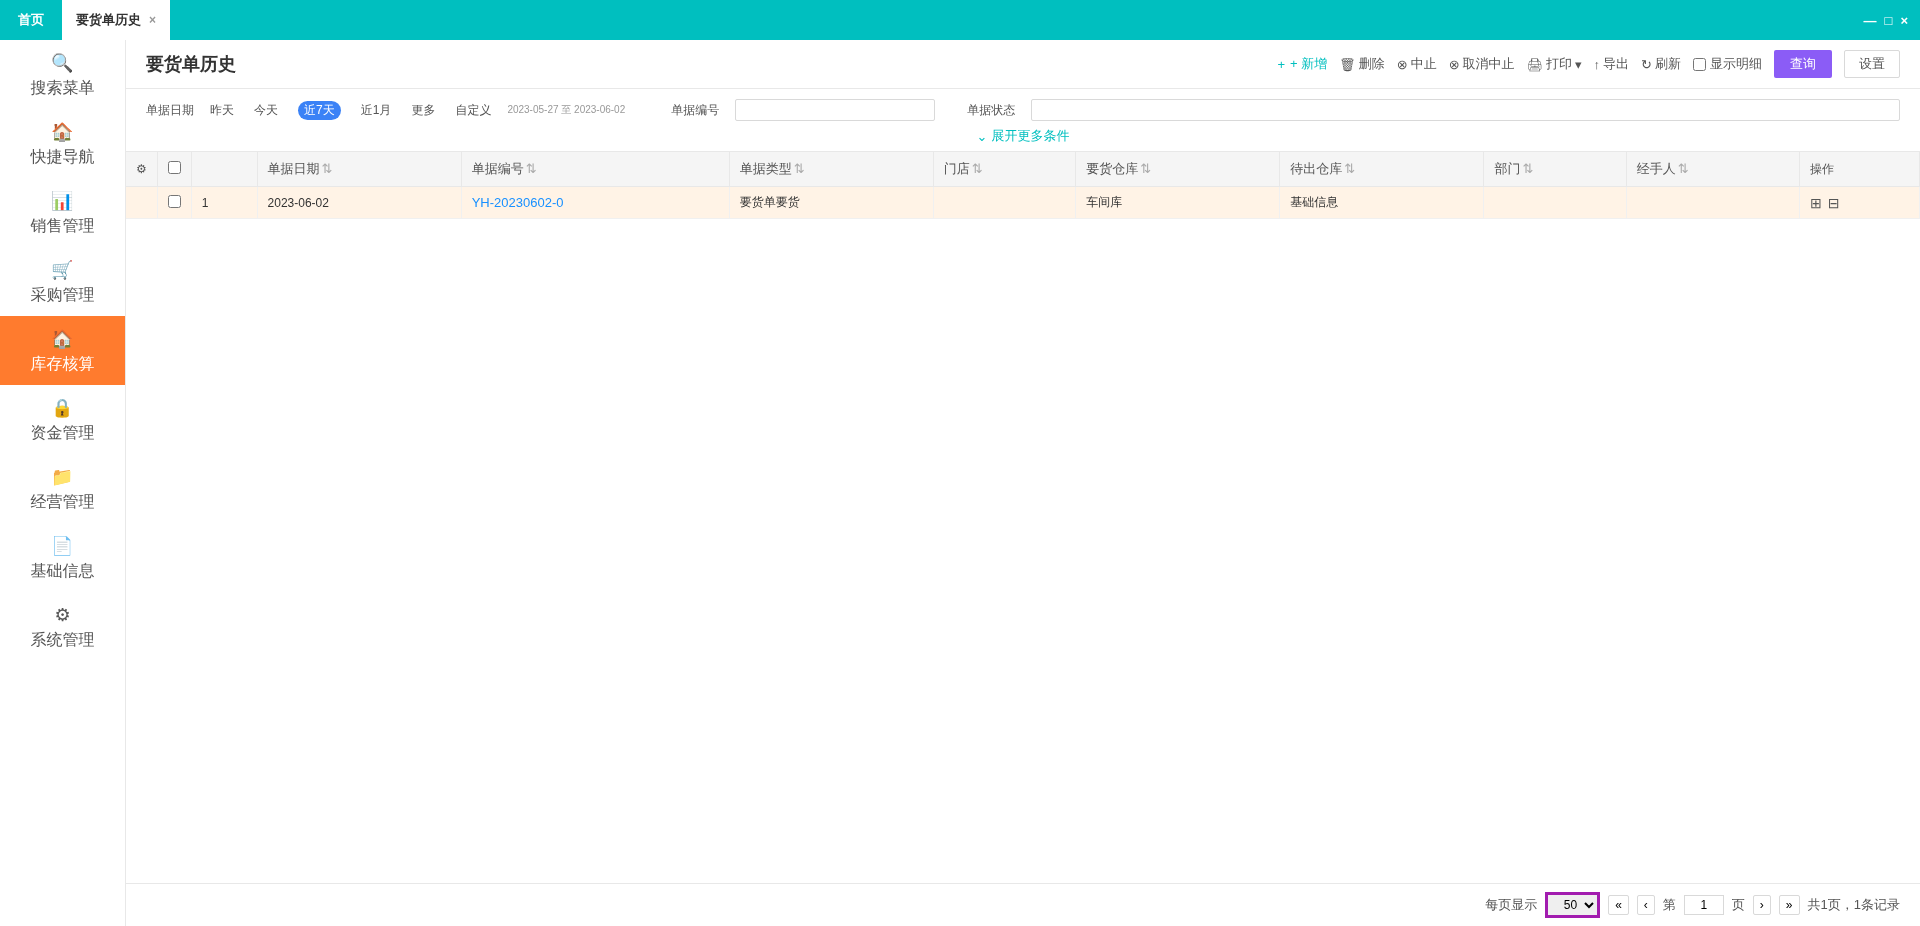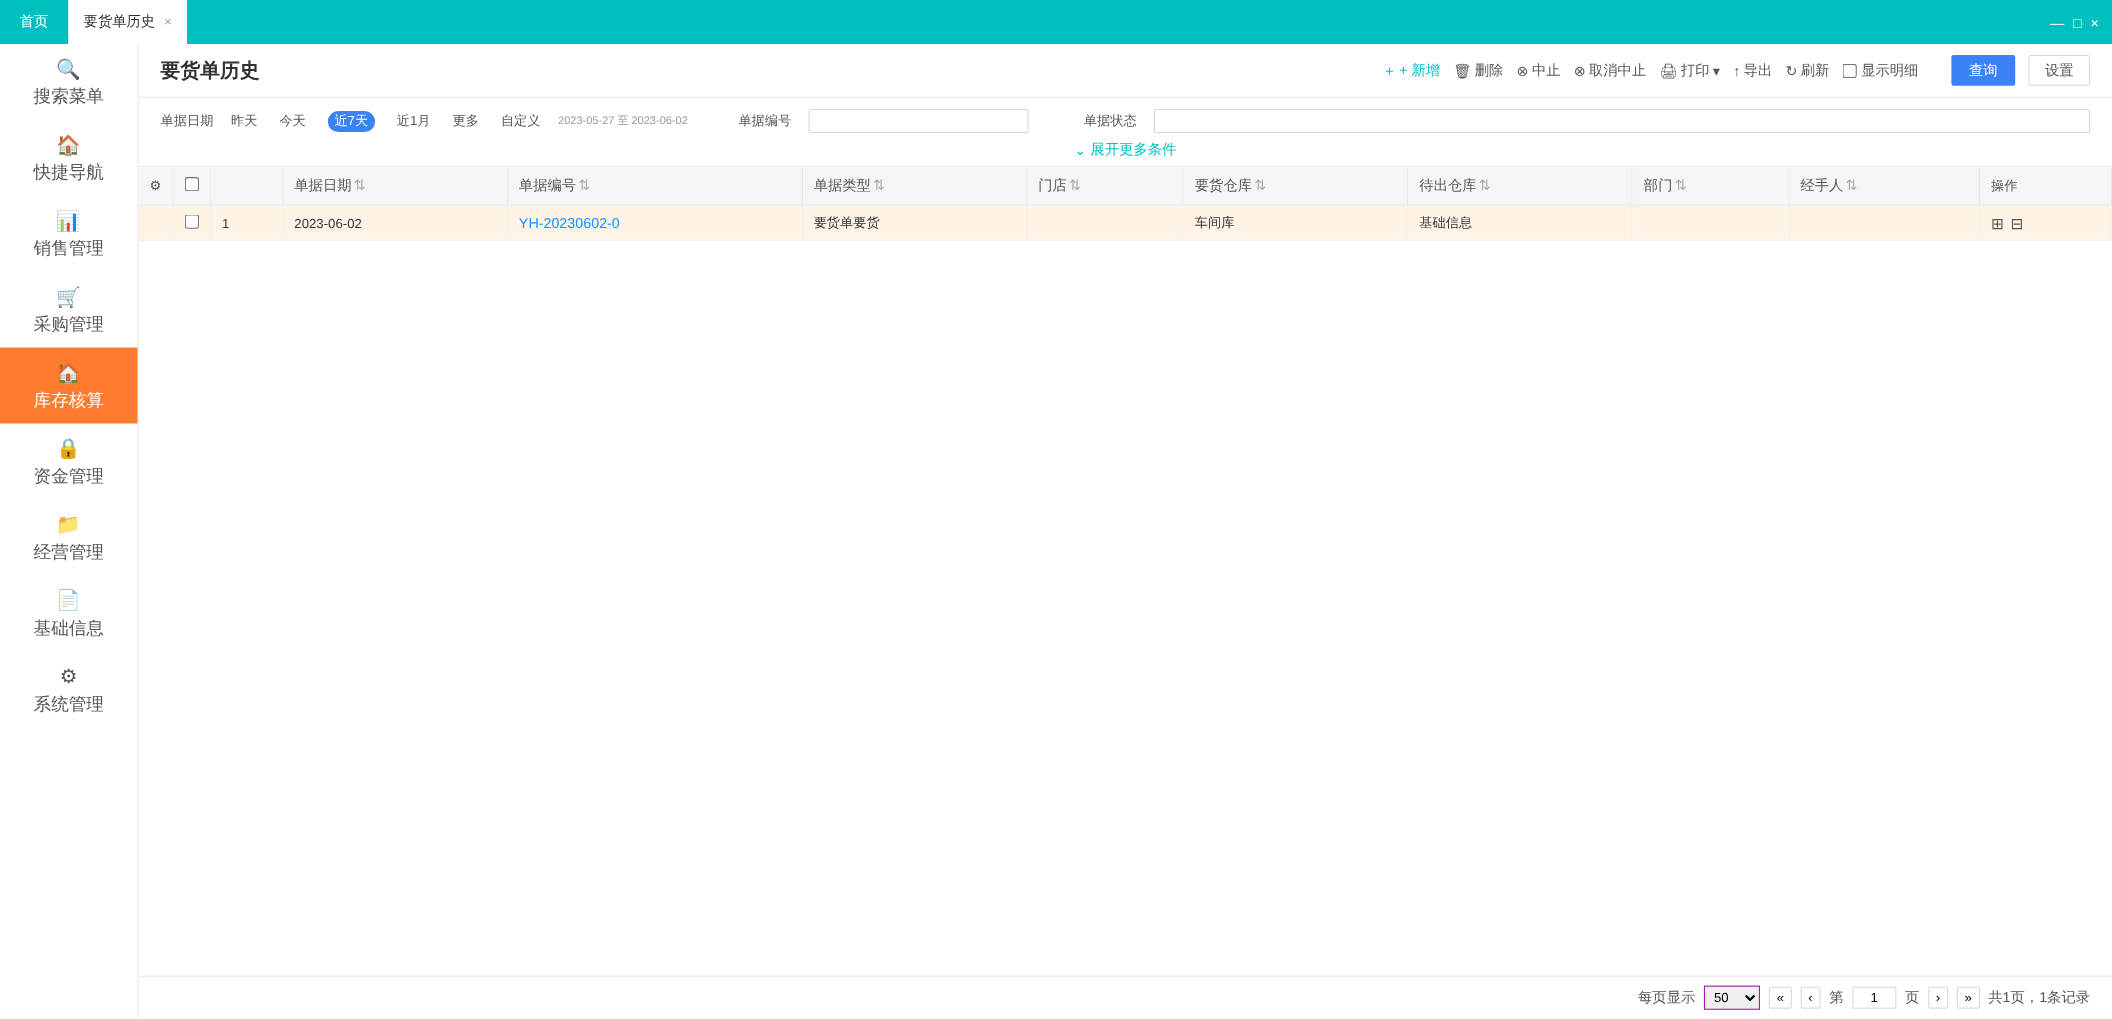--- a/index.html
+++ b/index.html
@@ -6,20 +6,21 @@
     body { background: #f5f5f5; display: flex; flex-direction: column; height: 926px; overflow: hidden; }
 
     
     .top-bar {
       background: #00bfbf;
       height: 40px;
       display: flex;
       align-items: center;
       padding: 0 0 0 0;
       flex-shrink: 0;
+      font-weight: bold;
     }
     .top-bar-tab {
       display: flex;
       align-items: center;
       height: 40px;
     }
     .top-bar-tab .home-tab {
       padding: 0 18px;
       color: #fff;
       font-size: 13px;
@@ -134,28 +135,27 @@
       font-size: 12px;
       white-space: nowrap;
     }
     .action-btn.add-btn {
       color: #00bfbf;
     }
     .action-btn.del-btn {
       color: #555;
     }
     .query-btn {
-      background: #3b82f6;
+      background: #8b5cf6;
       color: #fff;
       border: none;
       padding: 5px 16px;
       cursor: pointer;
       border-radius: 2px;
       font-size: 13px;
-      margin-left: 18px;
     }
     .setting-btn {
       background: #fff;
       color: #555;
       border: 1px solid #d9d9d9;
       padding: 4px 14px;
       cursor: pointer;
       border-radius: 2px;
       font-size: 13px;
     }
@@ -309,24 +309,25 @@
       padding: 8px 20px;
       display: flex;
       align-items: center;
       justify-content: flex-end;
       gap: 8px;
       font-size: 12px;
       color: #555;
       flex-shrink: 0;
     }
     .pagination-bar select {
-      border: 1px solid #a21caf;
+      border: 3px solid #a21caf;
       padding: 2px 4px;
       font-size: 12px;
       outline: none;
+      text-align: right;
     }
     .page-btn {
       border: 1px solid #d9d9d9;
       background: #fff;
       padding: 2px 6px;
       cursor: pointer;
       font-size: 12px;
       border-radius: 2px;
     }
     .page-input {
@@ -468,21 +469,21 @@
           <span class="date-shortcut">昨天</span>
           <span class="date-shortcut">今天</span>
           <span class="date-shortcut active">近7天</span>
           <span class="date-shortcut">近1月</span>
           <span class="date-shortcut">更多</span>
           <span class="date-shortcut">自定义</span>
         </div>
         <span class="date-range">2023-05-27 至 2023-06-02</span>
         <span class="filter-label" style="margin-left:30px;">单据编号</span>
         <input class="filter-input" type="text" style="">
-        <span class="filter-label" style="margin-left:34px;">单据状态</span>
+        <span class="filter-label" style="margin-left:16px;">单据状态</span>
         <div class="filter-select-wrapper">
           <select class="filter-select">
             <option value=""></option>
           </select>
         </div>
       </div>
       <div class="expand-more">
         <span class="expand-btn">
           <span>⌄</span>
           <span>展开更多条件</span>

